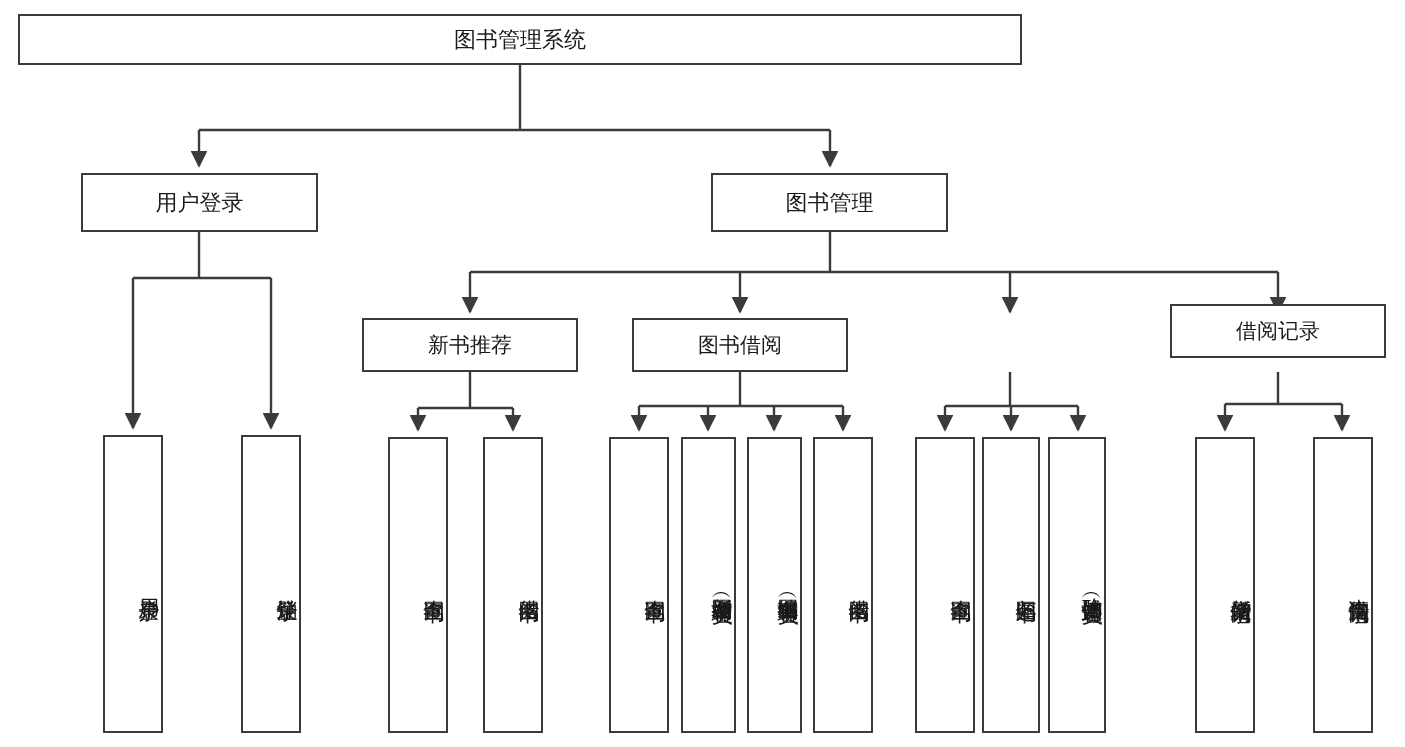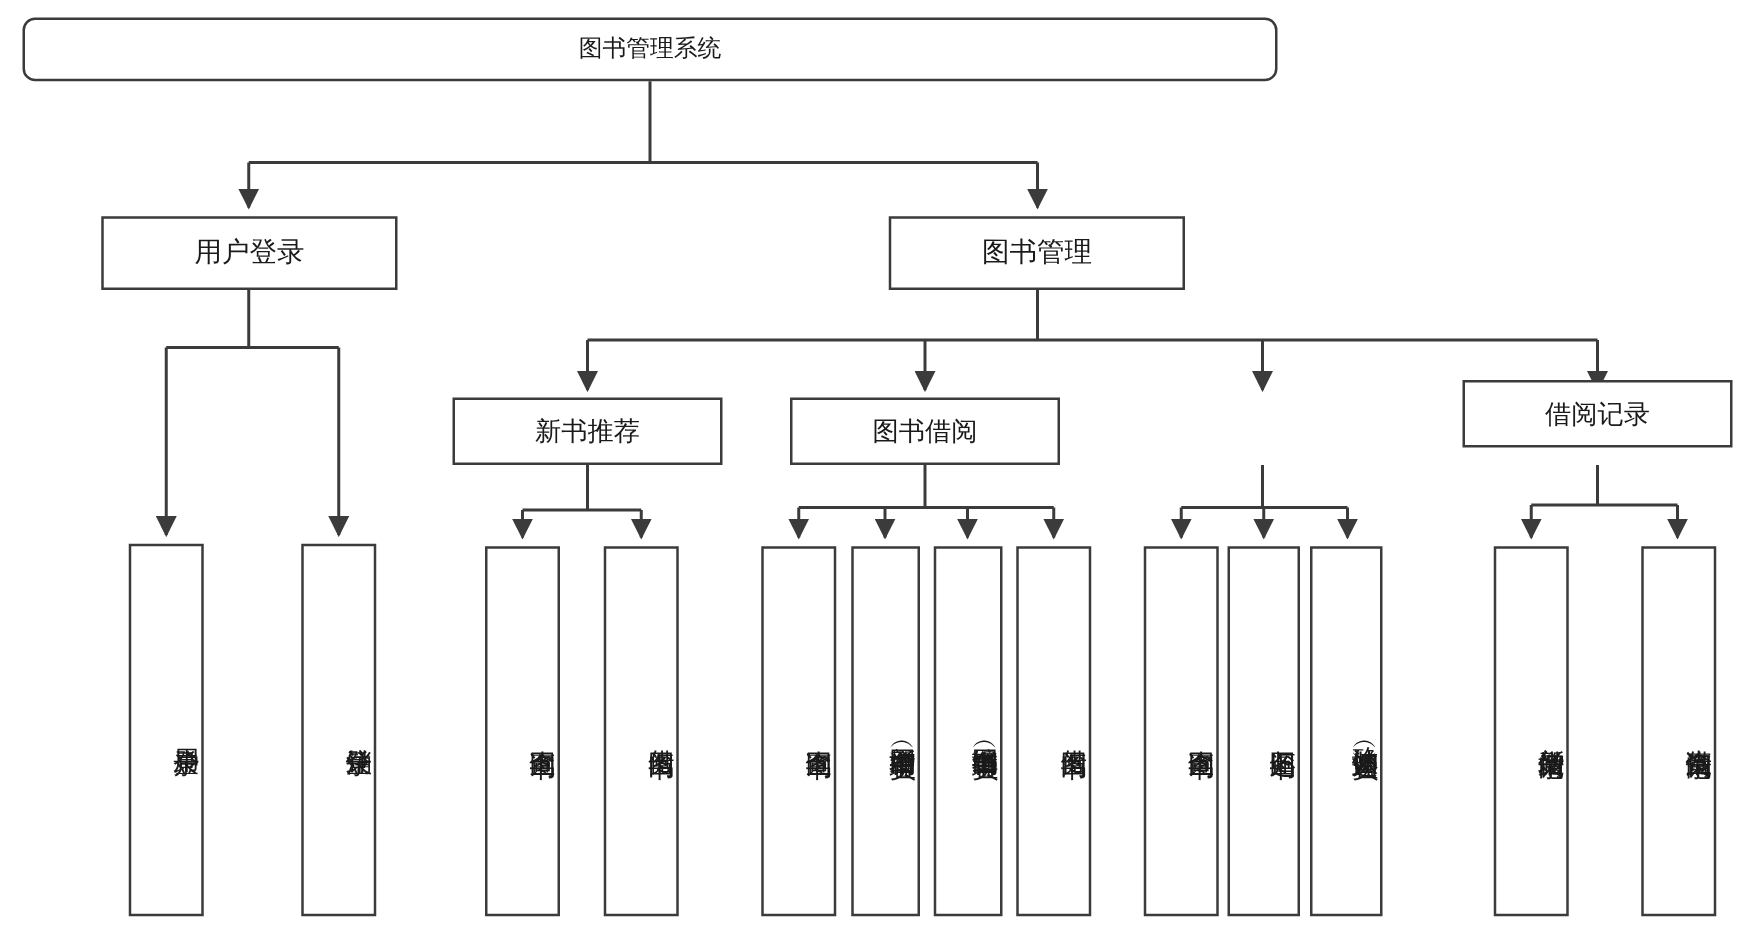--- a/index.html
+++ b/index.html
@@ -30,21 +30,21 @@
     box-sizing: border-box;
     border: 2px solid #3b3b3b;
     background: #ffffff;
     display: flex;
     align-items: center;
     justify-content: center;
     color: #1a1a1a;
     line-height: 1.18;
     text-align: center;
   }
-  .node.level-0 { font-size: 19px; border-radius: 10px; }
+  .node.level-0 { font-size: 22px; }
   .node.level-1 { font-size: 22px; }
   .node.level-2 { font-size: 21px; }
   .node.leaf {
     font-size: 21px;
     writing-mode: vertical-rl;
     text-orientation: upright;
     letter-spacing: 1px;
     padding: 12px 0;
     align-items: flex-start;
     justify-content: center;

